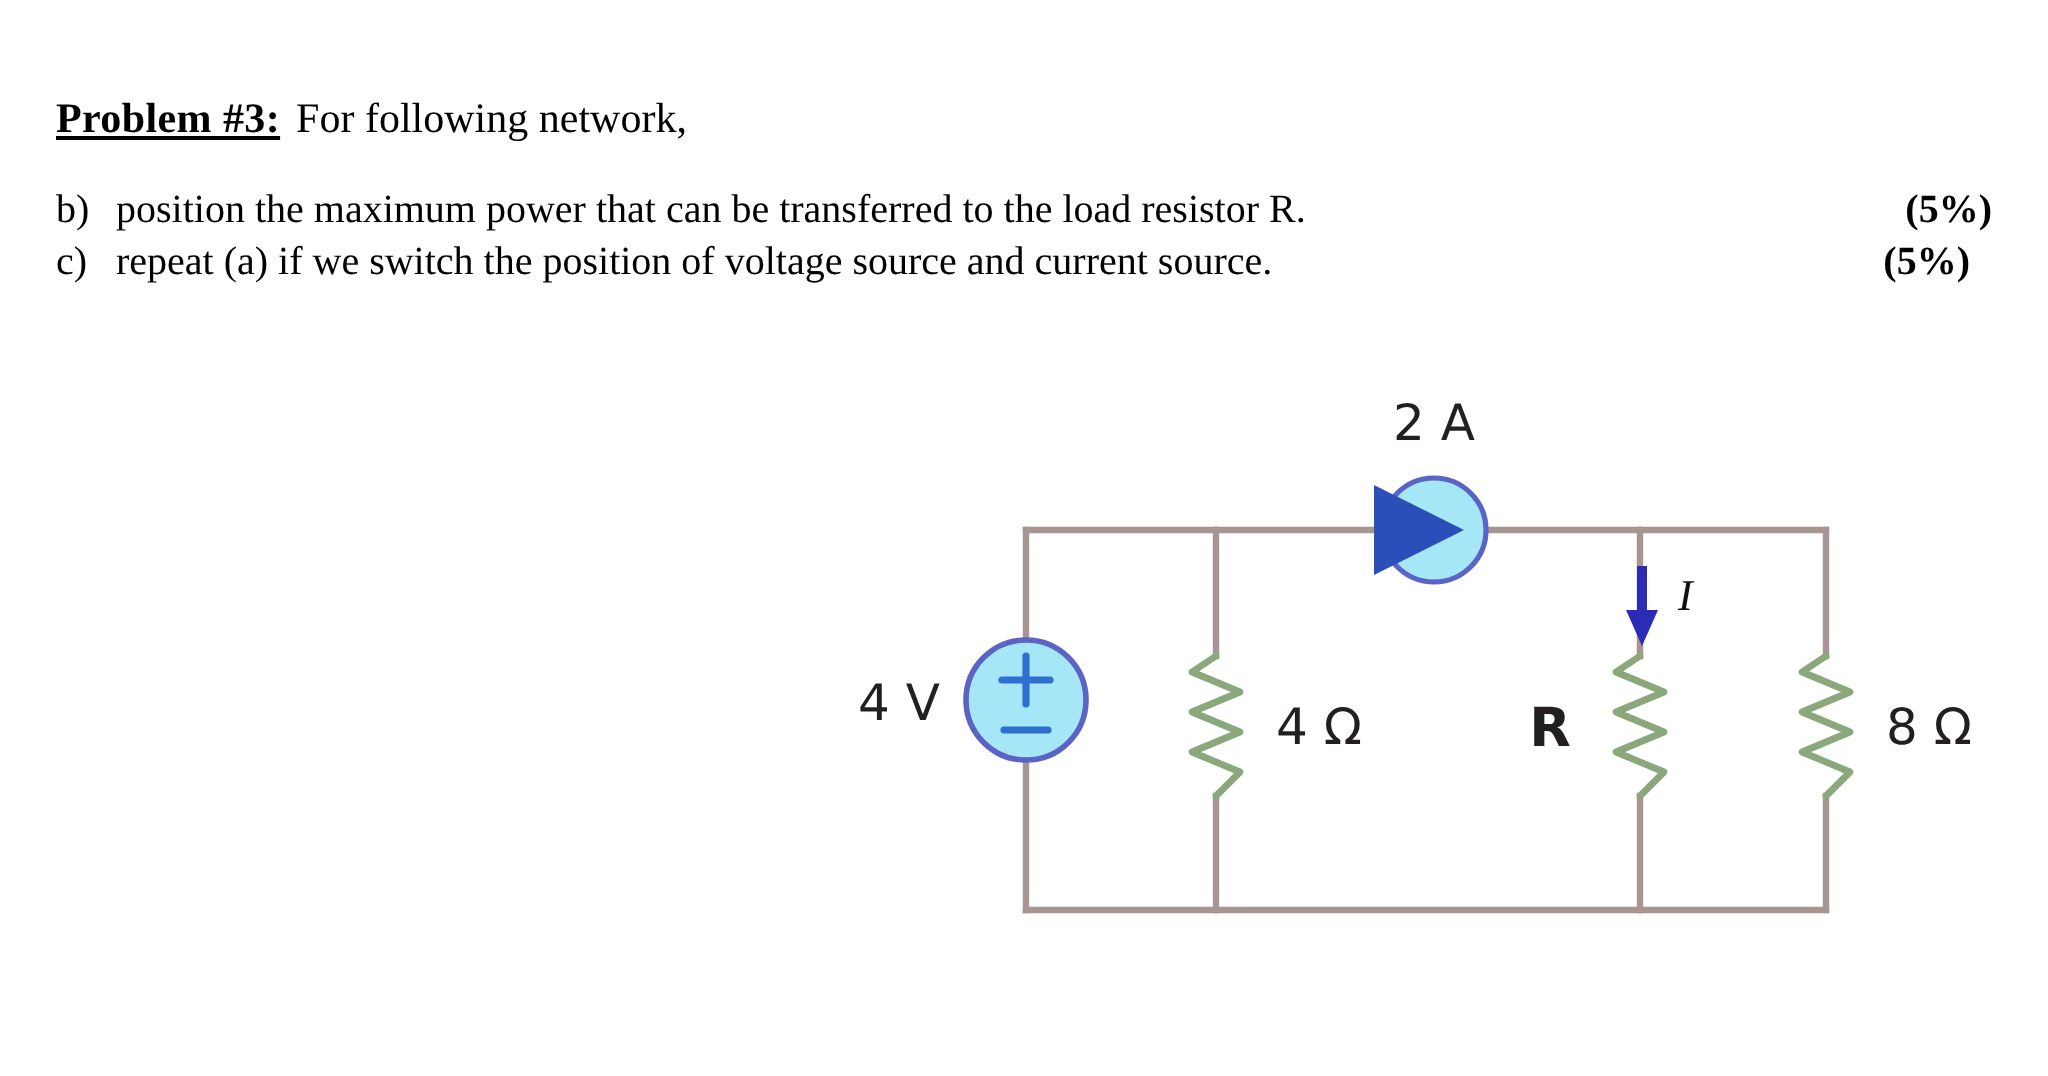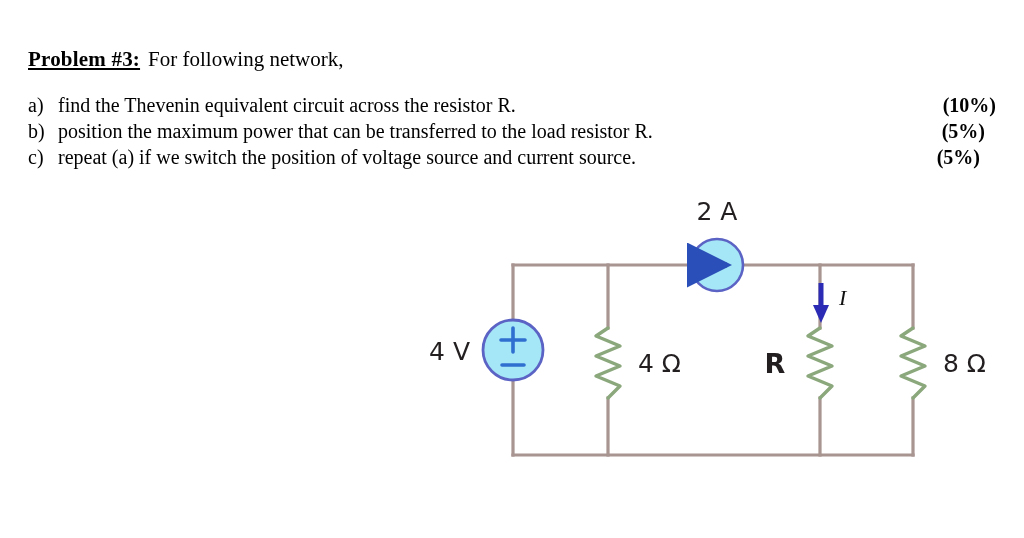--- a/index.html
+++ b/index.html
@@ -96,24 +96,20 @@
 <body>
 
 <div class="sheet">
 
   <div class="prob-heading">
     <span class="lead">Problem #3:</span><span class="rest">For following network,</span>
   </div>
 
   <div class="tasks">
 
-    <div class="task-row">
-      <span class="task-marker">a)</span><span class="task-text">find the Thevenin equivalent circuit across the resistor R.</span>
-      <span class="task-weight">(10%)</span>
-    </div>
 
     <div class="task-row">
       <span class="task-marker">b)</span><span class="task-text">position the maximum power that can be transferred to the load resistor R.</span>
       <span class="task-weight">(5%)</span>
     </div>
 
     <div class="task-row">
       <span class="task-marker">c)</span><span class="task-text">repeat (a) if we switch the position of voltage source and current source.</span>
       <span class="task-weight">(5%)</span>
     </div>

